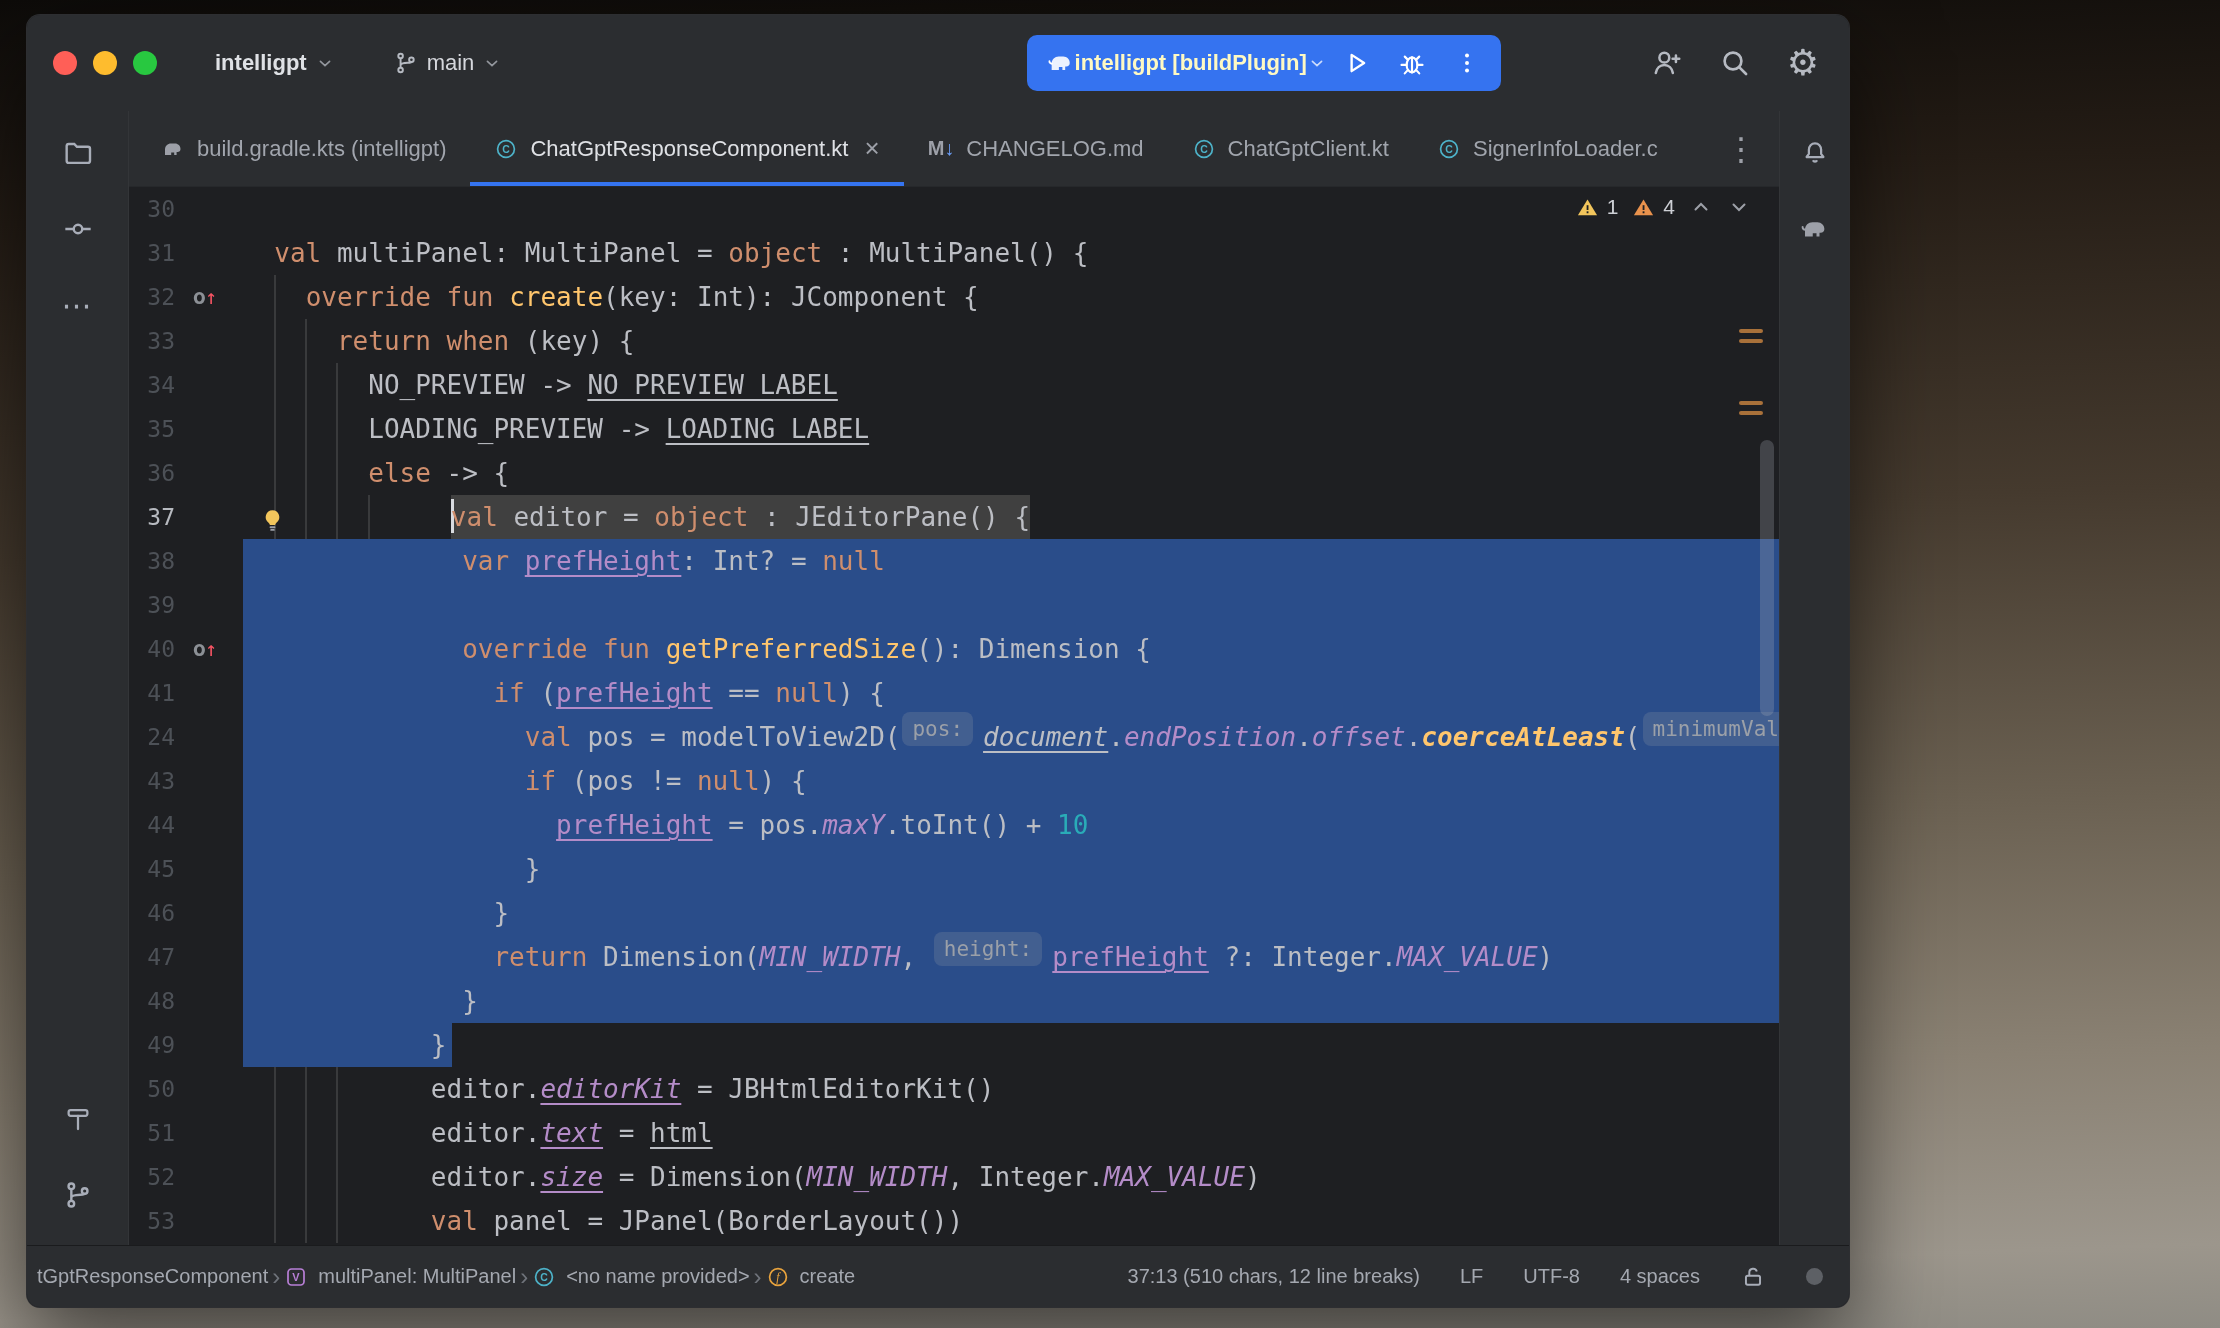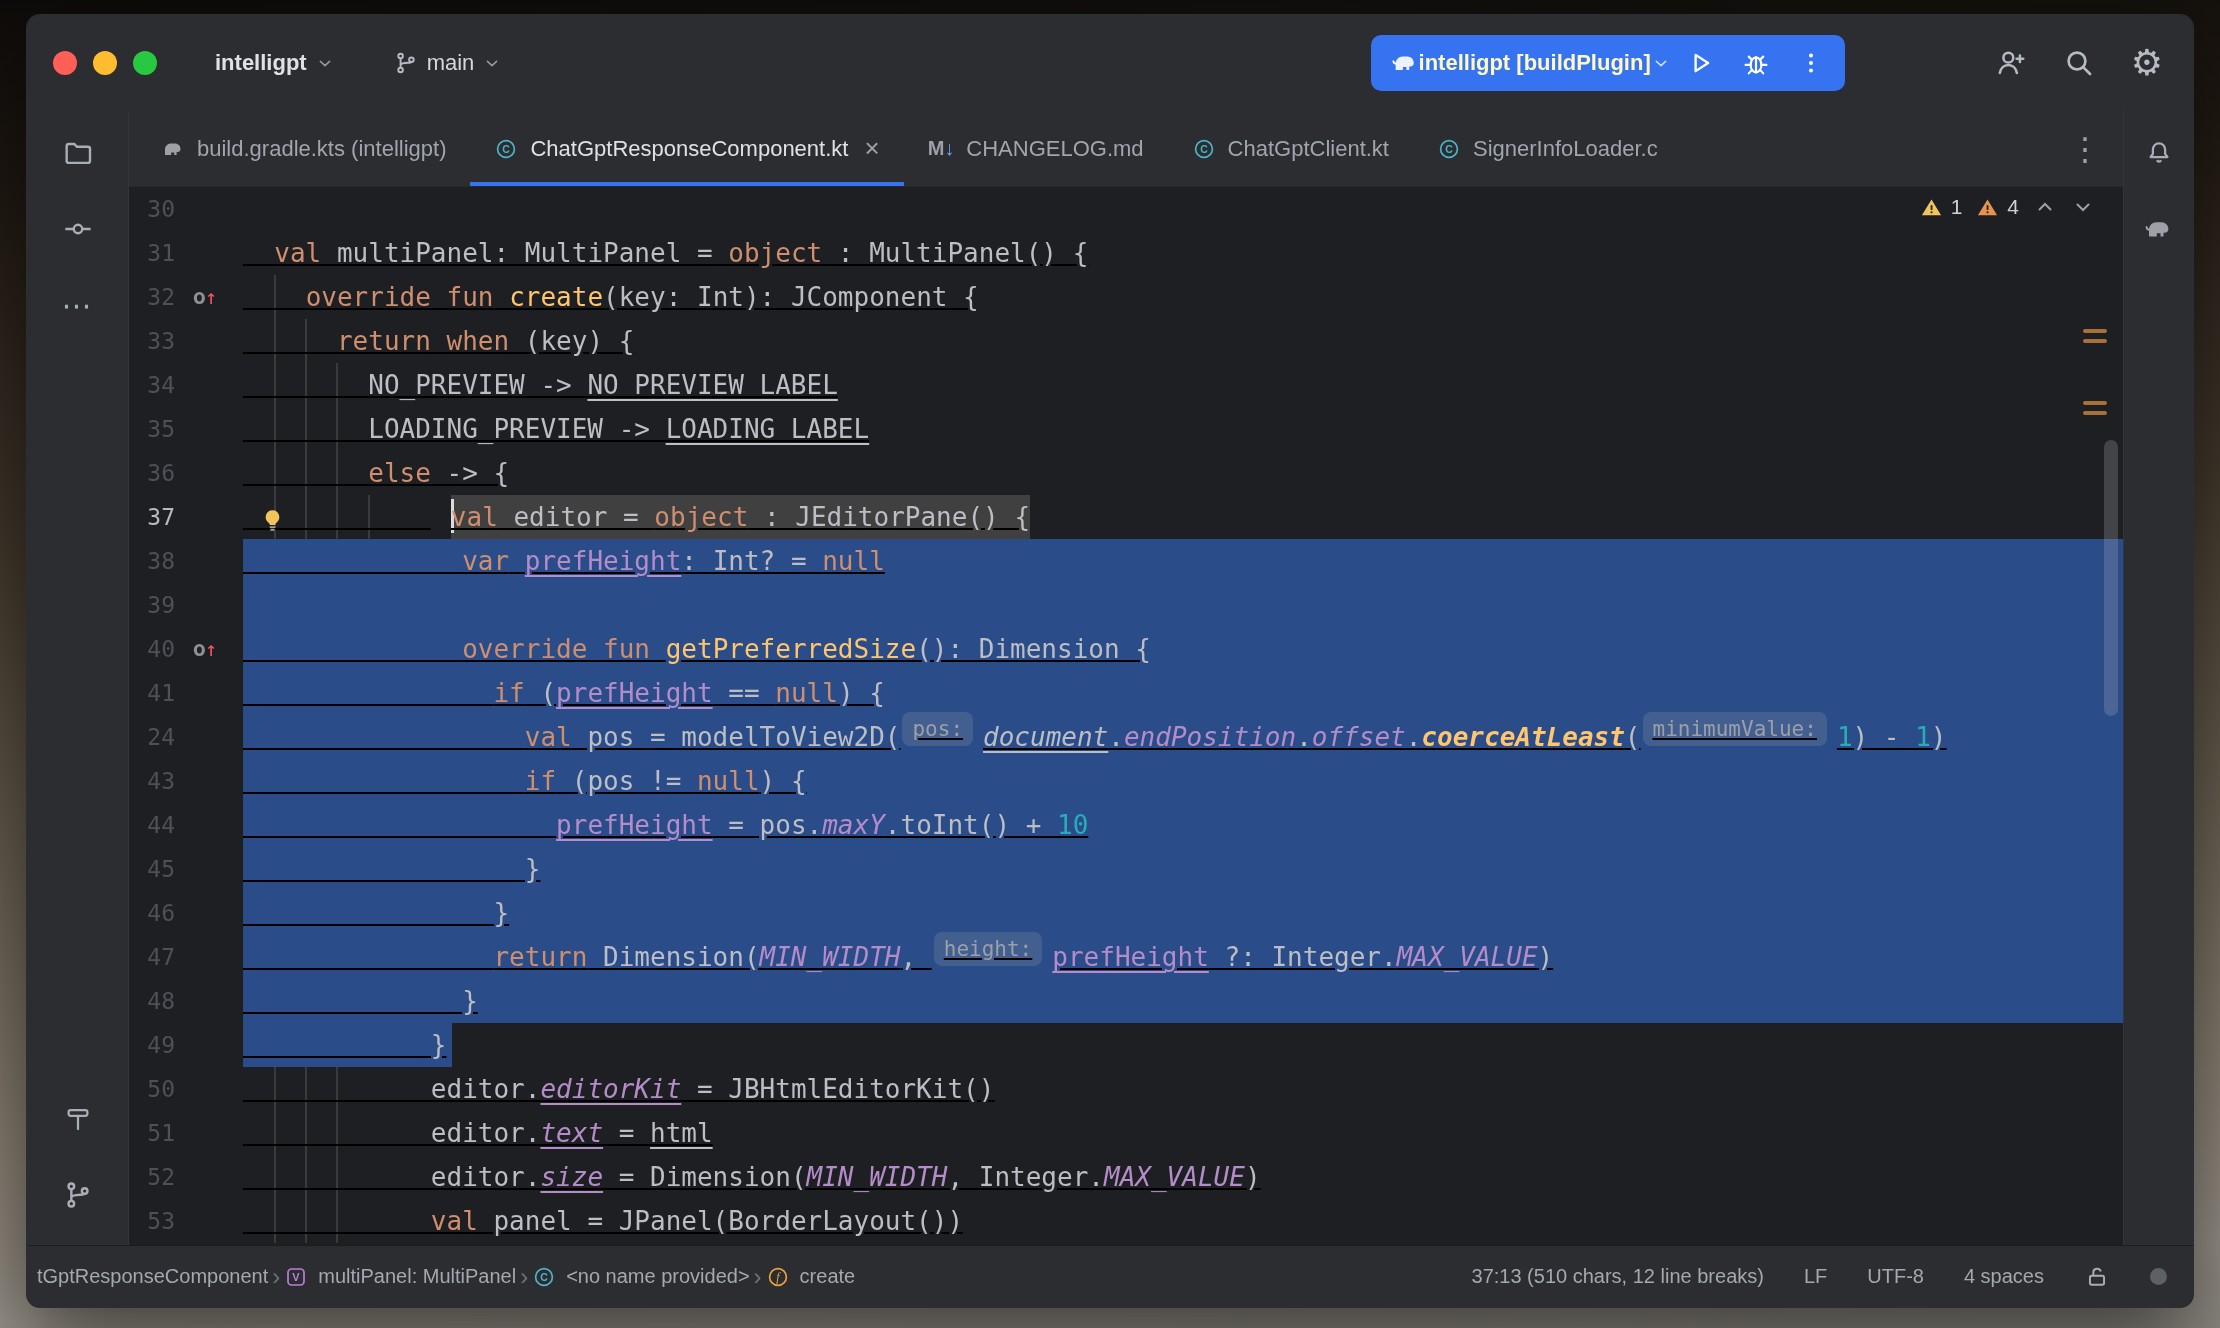--- a/index.html
+++ b/index.html
@@ -2,21 +2,21 @@
 <html><head>
 <meta charset="utf-8">
 <style>
   * { margin:0; padding:0; box-sizing:border-box; }
   html,body { width:2220px; height:1328px; overflow:hidden; }
   body { font-family:"Liberation Sans", sans-serif; background:#000; }
 
   .desktop { position:absolute; inset:0;
     background:linear-gradient(178deg,#0d0b09 0%,#241c15 16%,#453a2e 40%,#6b6152 62%,#8a8173 80%,#9c968c 94%,#8f8c84 100%); }
 
-  .window { position:absolute; left:26px; top:14px; width:2168px; height:1294px;
+  .window { position:absolute; left:26px; top:14px; width:1824px; height:1294px;
     background:#1e1f22; border-radius:14px; overflow:hidden;
     border:1px solid rgba(255,255,255,.07);
     box-shadow:0 34px 90px rgba(0,0,0,.6);
     display:flex; flex-direction:column;justify-content:space-between; }
 
   
   .titlebar { height:96px; flex:0 0 96px; background:#2b2d30; display:flex; align-items:center; padding:0 30px 0 26px; }
   .traffic { display:flex; gap:16px; }
   .tl { width:24px; height:24px; border-radius:50%; }
   .tl.red{ background:#ff5f57; } .tl.yel{ background:#febc2e; } .tl.grn{ background:#28c840; }
@@ -49,21 +49,21 @@
   .tab.active { color:#dfe1e5; }
   .tab.active::after { content:""; position:absolute; left:0; right:0; bottom:0; height:4px; background:#3574f0; }
   .tab .close { font-size:26px; color:#9da0a8; margin-left:4px; }
   .md-glyph { font-size:20px; font-weight:700; color:#9da0a8; }
   .md-glyph .dn { color:#6c9ef8; }
   .tab-kebab { margin-left:auto; align-self:center; padding:0 22px; color:#9da0a8; font-size:32px; }
 
   
   .viewport { position:relative; flex:1 1 auto; background:#1e1f22; overflow:hidden; }
   .lines { position:absolute; left:0; top:0; right:0; }
-  .row { display:flex; height:44px; line-height:44px; font-family:"DejaVu Sans Mono", monospace; font-size:26px; position:relative;text-decoration:underline; }
+  .row { display:flex; height:44px; line-height:44px; font-family:"DejaVu Sans Mono", monospace; font-size:26px; position:relative; }
   .gut { flex:0 0 114px; position:relative; }
   .lnum { position:absolute; right:68px; color:#4d5157; font-size:23px; font-family:"DejaVu Sans Mono", monospace; }
   .lnum.cur { color:#b7bac0; }
   .ovr { position:absolute; right:26px; top:50%; transform:translateY(-52%); display:flex; align-items:center; line-height:1; }
   .ovr .oo { color:#8c9096; font-weight:700; font-size:22px; }
   .ovr .oa { color:#f75464; font-size:20px; margin-left:-1px; }
   .bulb { position:absolute; left:130px; top:8px; }
   .code { flex:1 1 auto; display:flex; white-space:pre; min-width:0; }
   .code > span { flex:0 0 auto; }
   .row.s-full .code { background:#2a4d8a; }

